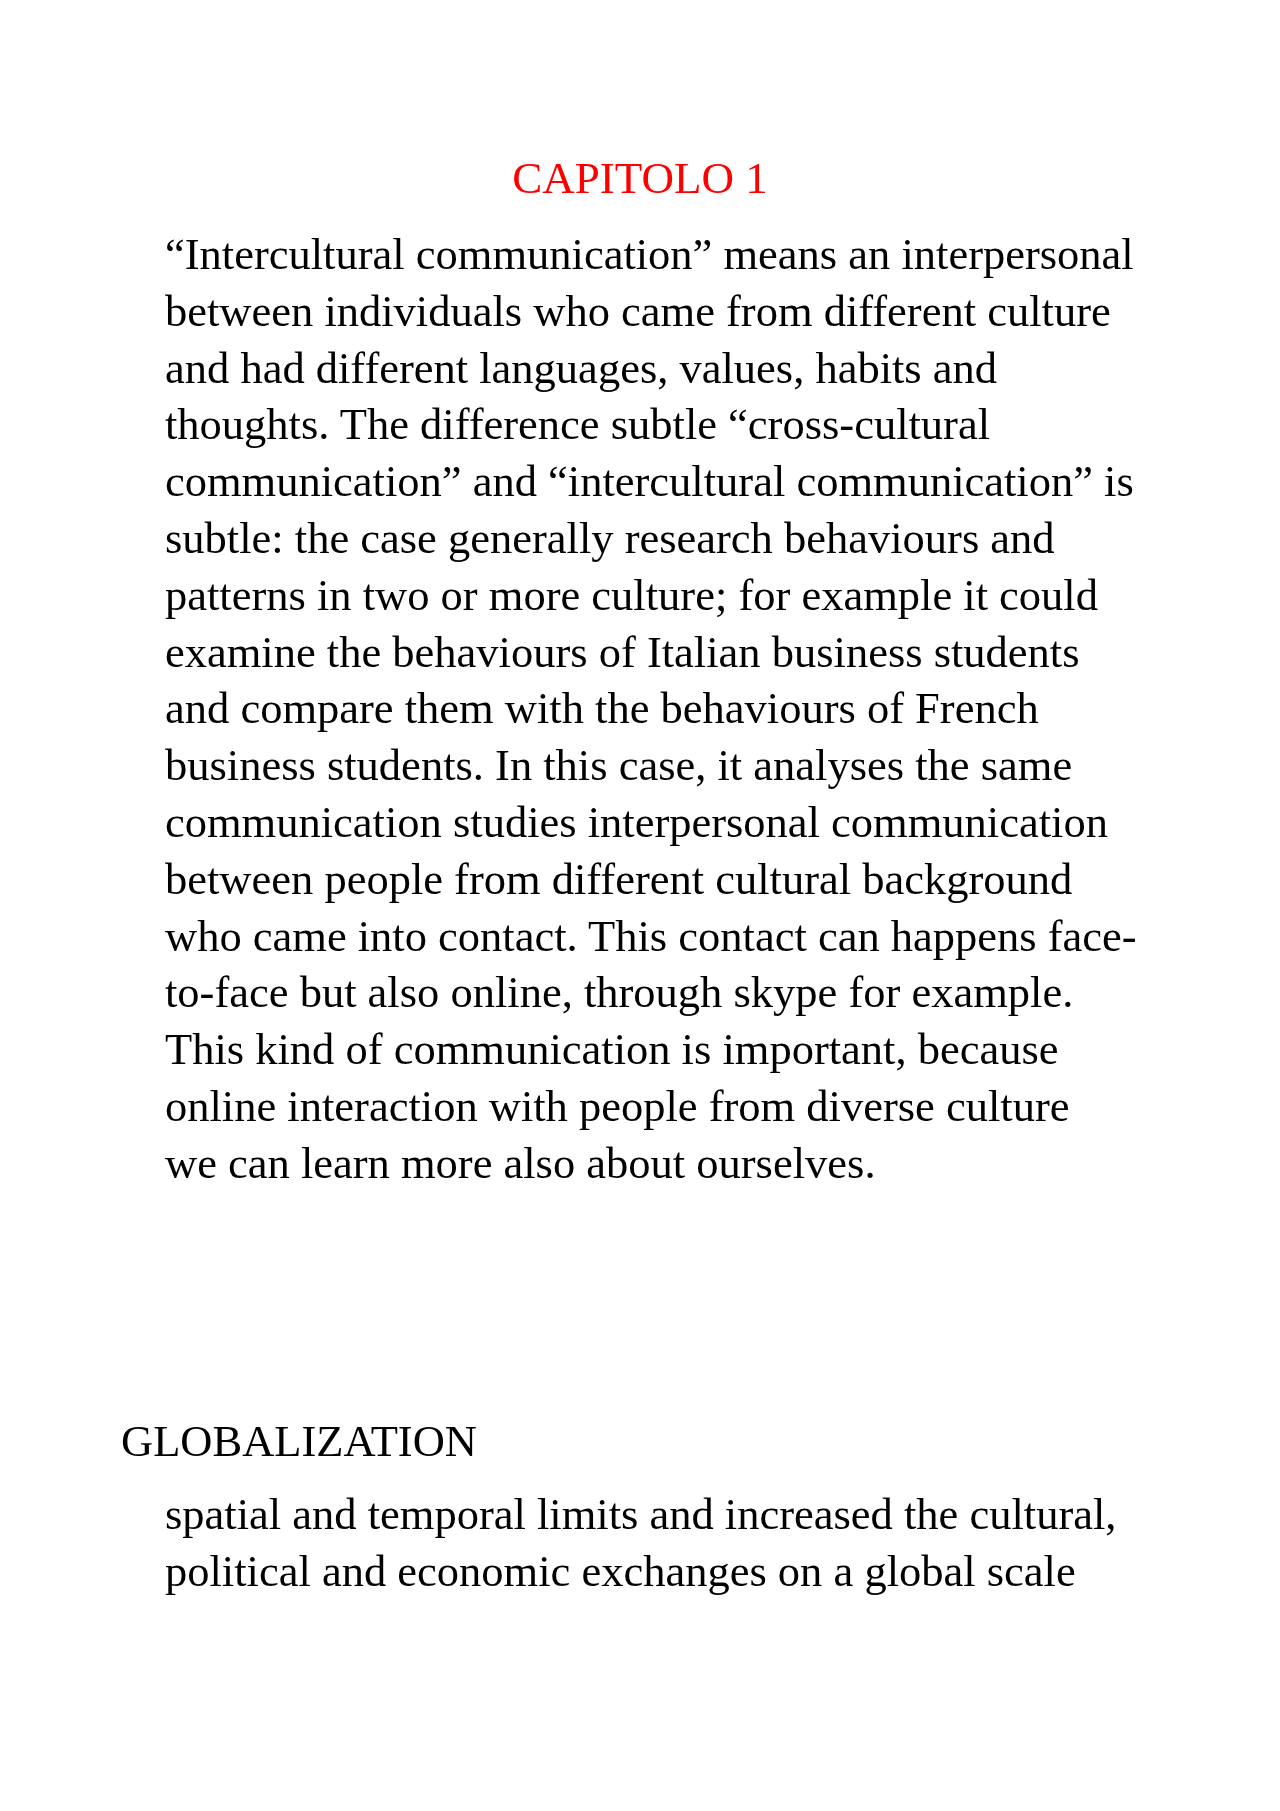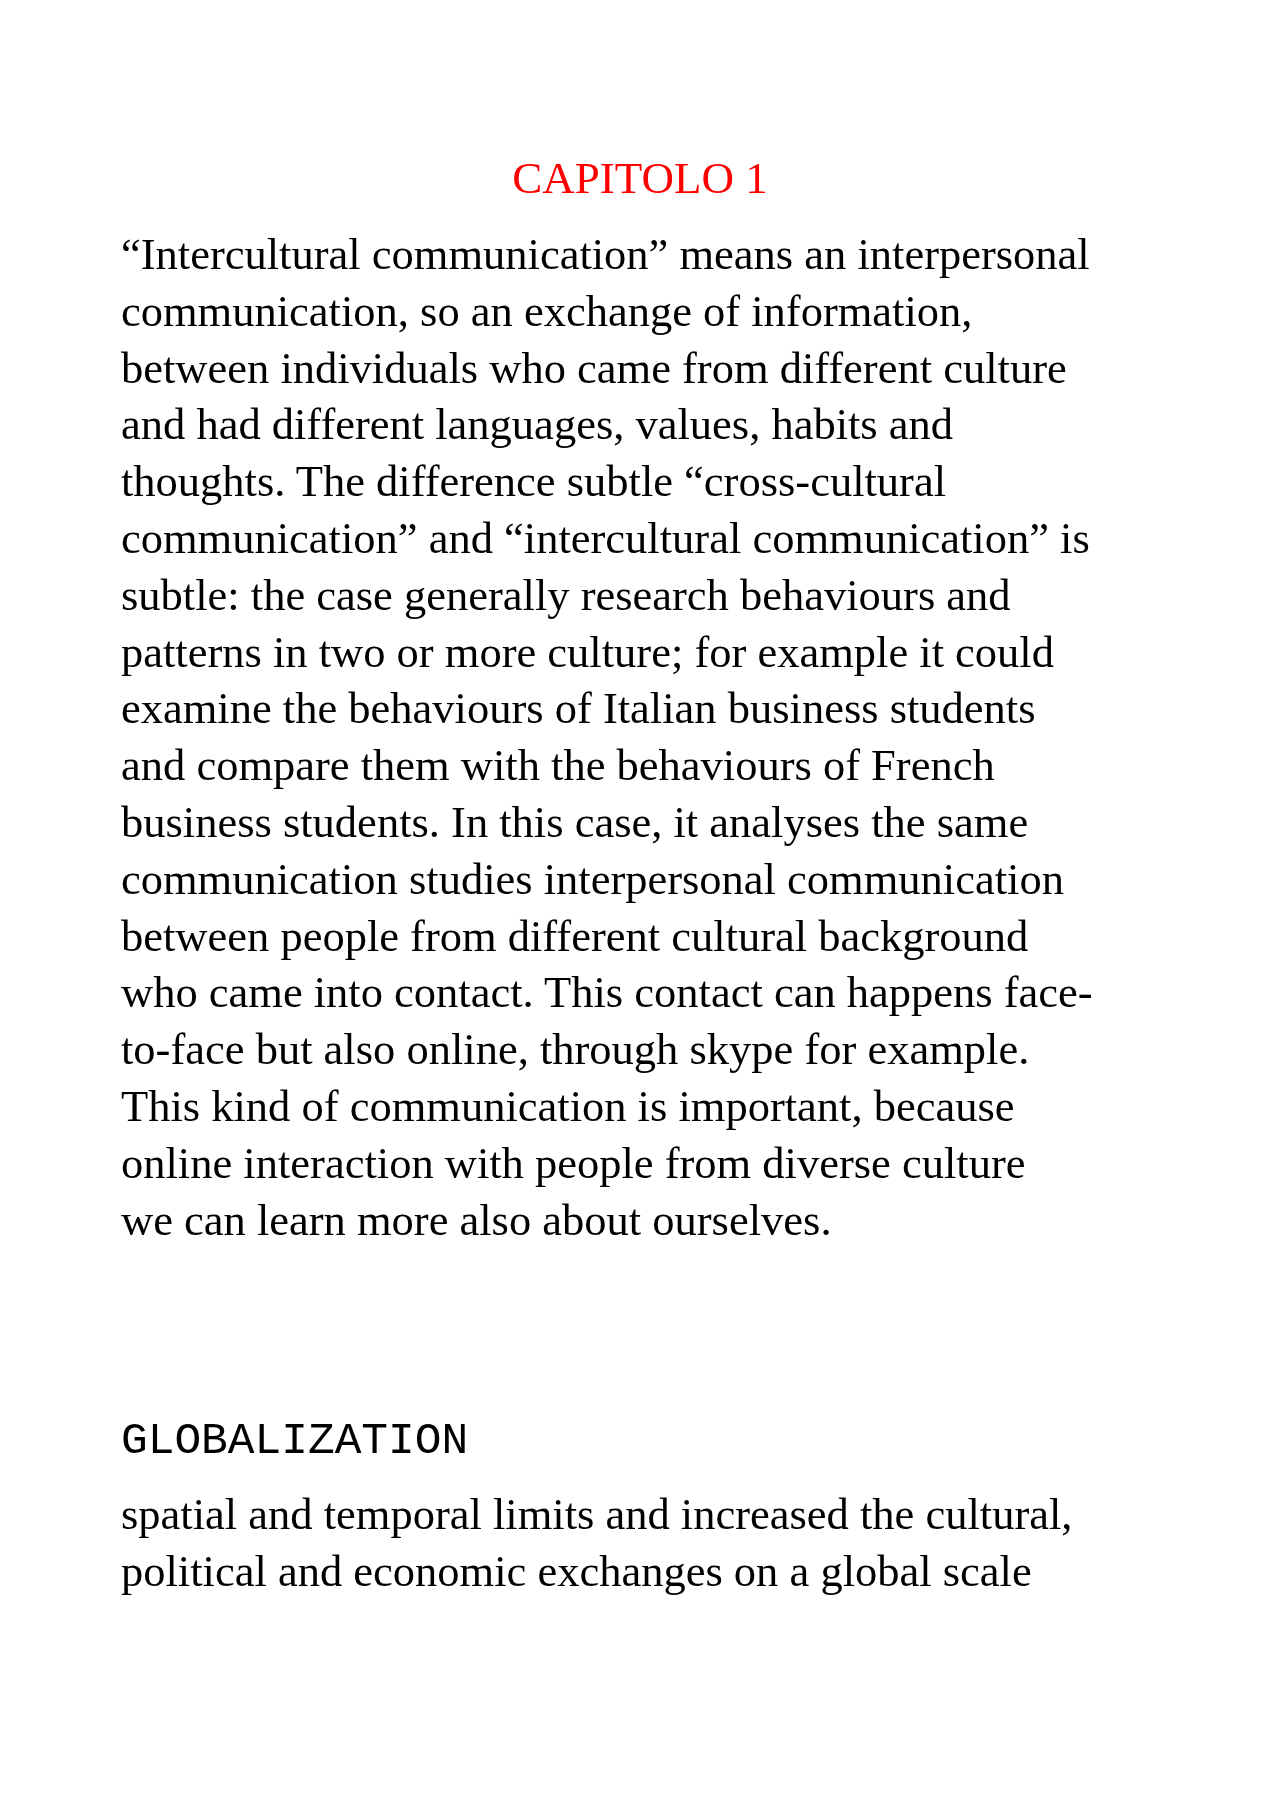--- a/index.html
+++ b/index.html
@@ -38,42 +38,42 @@
       position: absolute;
       left: 121px;
       width: 1040px;
       font-size: 44.5px;
     }
     .line {
       display: block;
       height: 56.8px;
       line-height: 56.8px;
       white-space: nowrap;
+      margin-left: 44px;
     }
     .section-heading {
       position: absolute;
       left: 121px;
       font-size: 44.5px;
       line-height: 56.8px;
       white-space: nowrap;
     }
     #para1 { top: 226px; }
-    #heading2 { top: 1413px; font-family: Liberation Mono, monospace; }
+    #heading2 { top: 1413px; }
     #para2 { top: 1486px; }
   </style>
 </head>
 <body>
 
 <div class="page">
 
   <div class="chapter-title">CAPITOLO 1</div>
 
   <div class="text-block" id="para1">
     <span class="line">“Intercultural communication” means an interpersonal</span>
-    <span class="line">communication, so an exchange of information,</span>
     <span class="line">between individuals who came from different culture</span>
     <span class="line">and had different languages, values, habits and</span>
     <span class="line">thoughts. The difference subtle “cross-cultural</span>
     <span class="line">communication” and “intercultural communication” is</span>
     <span class="line">subtle: the case generally research behaviours and</span>
     <span class="line">patterns in two or more culture; for example it could</span>
     <span class="line">examine the behaviours of Italian business students</span>
     <span class="line">and compare them with the behaviours of French</span>
     <span class="line">business students. In this case, it analyses the same</span>
     <span class="line">communication studies interpersonal communication</span>

